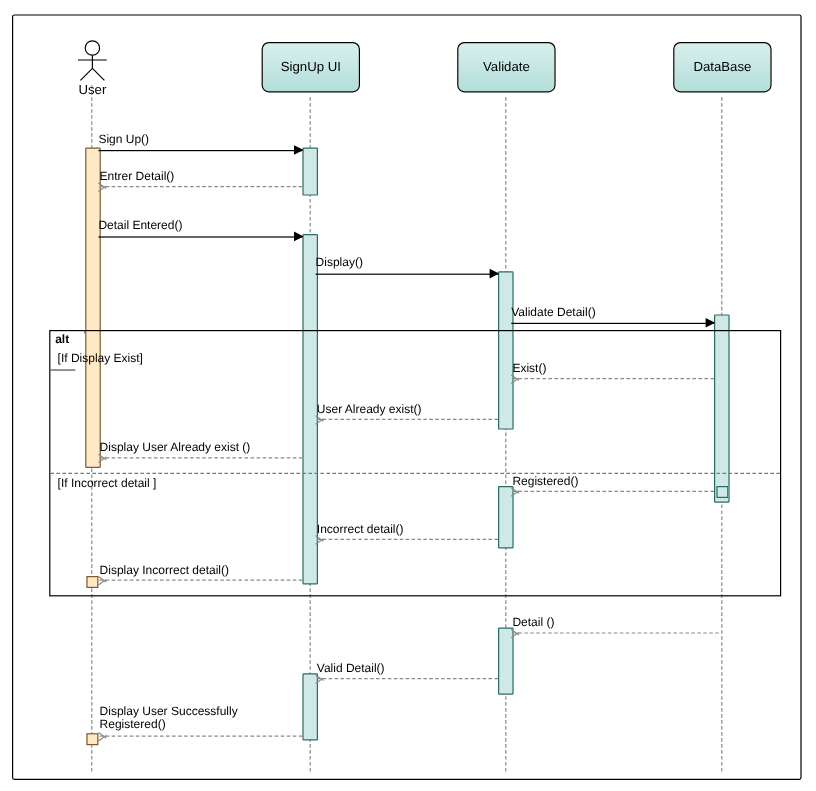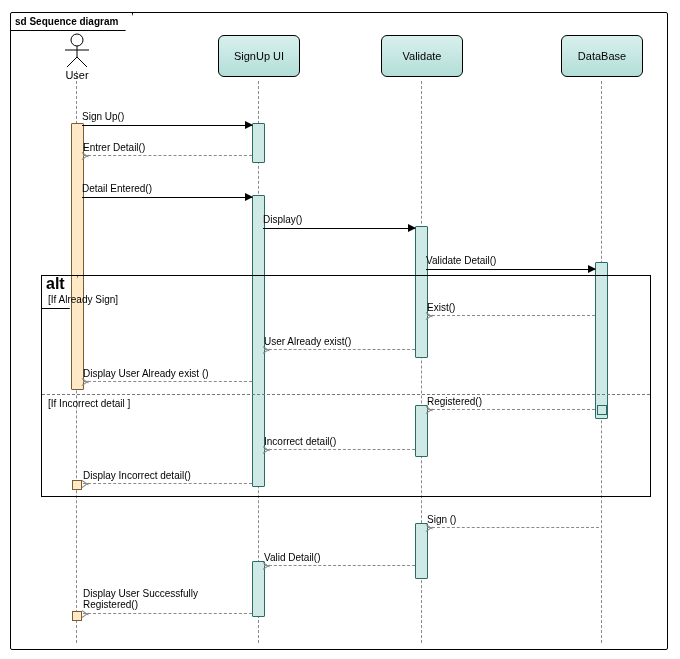--- a/index.html
+++ b/index.html
@@ -25,31 +25,30 @@
   .msg{position:absolute;height:1px;background:#000}
   .msg.dashed{background:transparent;border-top:1px dashed #8a8a8a}
   .msg .lbl{position:absolute;top:-14px;width:100%;text-align:left;font-size:10px}
   .arrow-r{position:absolute;right:-1px;top:-4px;width:0;height:0;border-left:8px solid #000;border-top:4px solid transparent;border-bottom:4px solid transparent}
   .arrow-l-open{position:absolute;left:-1px;top:-4px;width:8px;height:8px}
   .arrow-l-open::before,.arrow-l-open::after{content:"";position:absolute;left:0;width:8px;height:1px;background:#8a8a8a}
   .arrow-l-open::before{top:0;transform-origin:left;transform:rotate(35deg)}
   .arrow-l-open::after{bottom:0;transform-origin:left;transform:rotate(-35deg)}
   
   .alt{position:absolute;border:1px solid #000}
-  .alt-label{position:absolute;left:0;top:0;height:16px;padding:0 12px 16px 4px;border-bottom:1px solid #000;border-right:1px solid #000;line-height:16px;font-weight:bold;font-size:16px;
+  .alt-label{position:absolute;left:0;top:0;height:16px;padding:0 12px 16px 4px;border-bottom:1px solid #000;border-right:1px solid #000;line-height:16px;font-weight:bold;font-size:10px;
     clip-path:polygon(0 0,100% 0,calc(100% - 8px) 100%,0 100%)}
   .guard{position:absolute;font-size:10px}
   .sep{position:absolute;left:0;right:0;height:0;border-top:1px dashed #777}
 </style>
 </head>
 <body>
 <div class="canvas">
 
 <div class="frame">
-  <div class="frame-label">sd Sequence diagram</div>
 
   <div class="lifeline" style="left:65px;top:58px;height:572px"></div>
   <div class="lifeline" style="left:247px;top:68px;height:562px"></div>
   <div class="lifeline" style="left:410px;top:68px;height:562px"></div>
   <div class="lifeline" style="left:590px;top:68px;height:562px"></div>
 
   <div class="actor" style="left:46px;top:20px">
     <svg width="38" height="36" viewBox="0 0 38 36">
       <circle cx="19" cy="7" r="6" fill="none" stroke="#000"></circle>
       <line x1="19" y1="13" x2="19" y2="24" stroke="#000"></line>
@@ -72,21 +71,21 @@
   <div class="act teal" style="left:404px;top:392px;height:50px"></div>
   <div class="term teal" style="left:586px;top:392px"></div>
   <div class="term" style="left:61px;top:467px"></div>
 
   <div class="act teal" style="left:404px;top:510px;height:54px"></div>
   <div class="act teal" style="left:241px;top:548px;height:54px"></div>
   <div class="term" style="left:61px;top:598px"></div>
 
   <div class="alt" style="left:30px;top:262px;width:608px;height:220px">
     <div class="alt-label">alt</div>
-    <div class="guard" style="left:6px;top:18px">[If Already Sign]</div>
+    <div class="guard" style="left:6px;top:18px">[If Display Exist]</div>
     <div class="sep" style="top:118px"></div>
     <div class="guard" style="left:6px;top:122px">[If Incorrect detail ]</div>
   </div>
 
   <div class="msg" style="left:71px;top:112px;width:170px">
     <span class="lbl">Sign Up()</span>
     <span class="arrow-r"></span>
   </div>
 
   <div class="msg dashed" style="left:72px;top:142px;width:169px">
@@ -133,21 +132,21 @@
     <span class="lbl">Incorrect detail()</span>
     <span class="arrow-l-open"></span>
   </div>
 
   <div class="msg dashed" style="left:72px;top:470px;width:169px">
     <span class="lbl">Display Incorrect detail()</span>
     <span class="arrow-l-open"></span>
   </div>
 
   <div class="msg dashed" style="left:416px;top:514px;width:172px">
-    <span class="lbl">Sign ()</span>
+    <span class="lbl">Detail ()</span>
     <span class="arrow-l-open"></span>
   </div>
 
   <div class="msg dashed" style="left:253px;top:552px;width:151px">
     <span class="lbl">Valid Detail()</span>
     <span class="arrow-l-open"></span>
   </div>
 
   <div class="msg dashed" style="left:72px;top:600px;width:169px">
     <span class="lbl" style="top:-26px">Display User Successfully Registered()</span>

